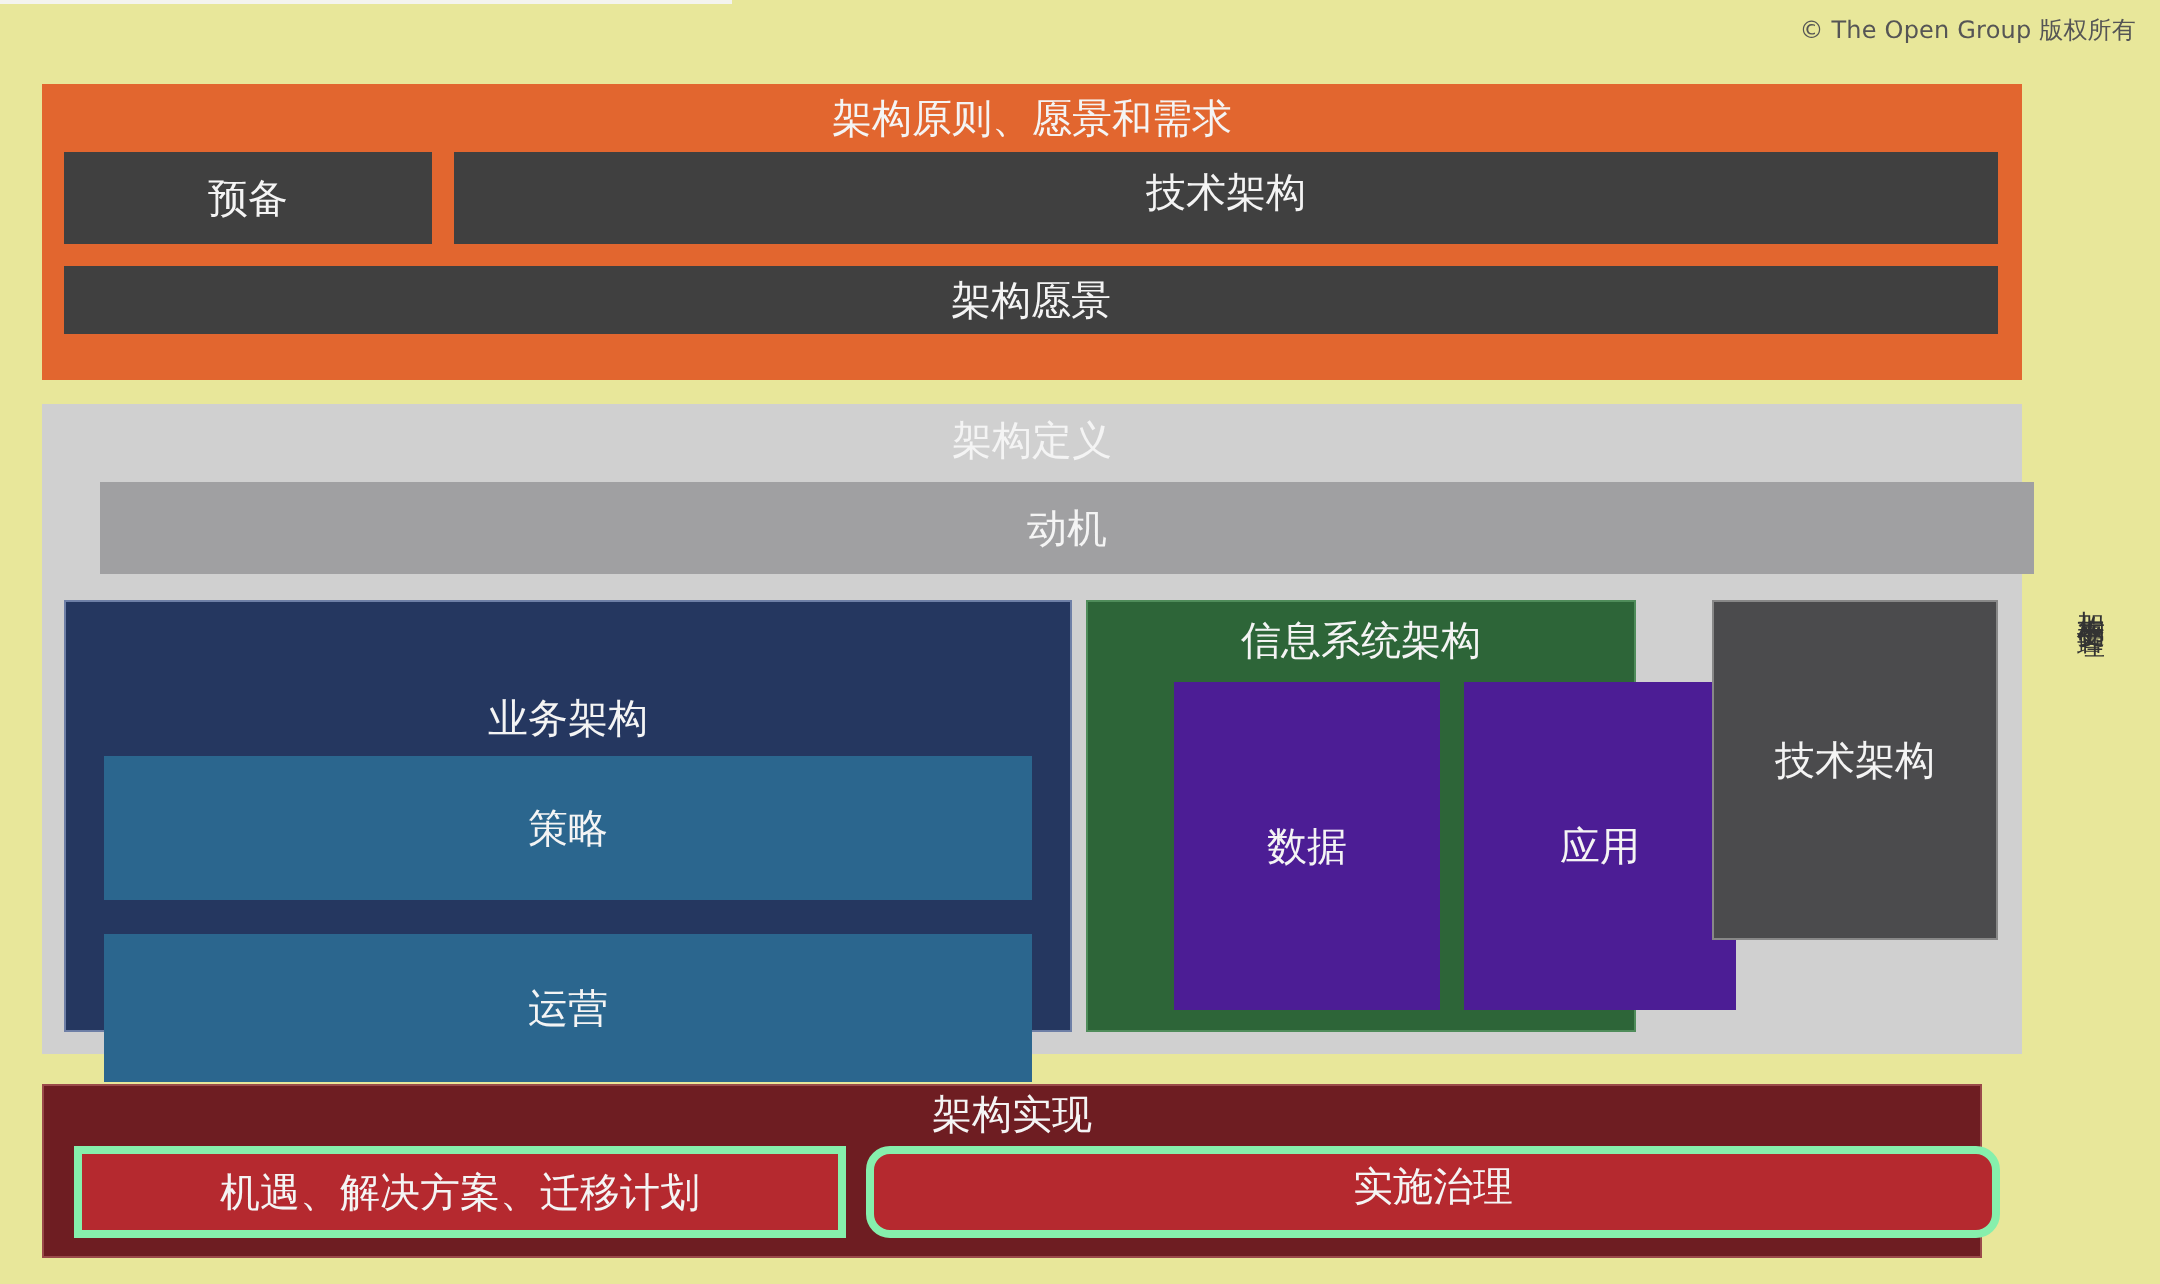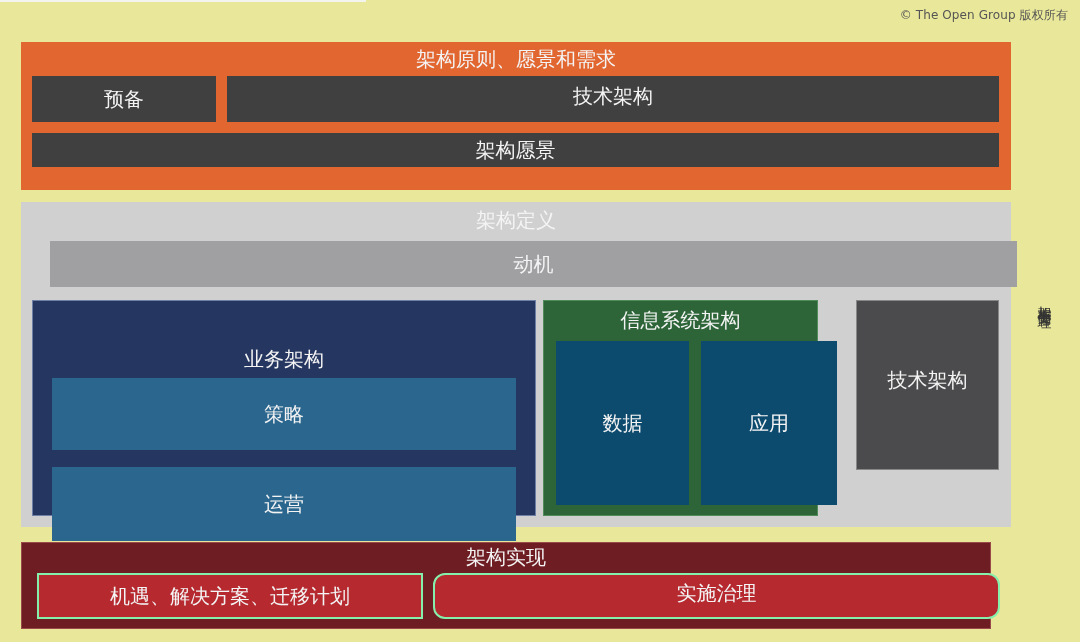--- a/index.html
+++ b/index.html
@@ -28,28 +28,28 @@
     .sec2 { left: 21px; top: 202px; width: 990px; height: 325px; background: #d0d0d0; }
     .sec2-title { left: 0; top: 0; width: 100%; height: 36px; }
     .motive { left: 11px; top: 39px; width: 967px; height: 46px; background: #a0a0a2; margin-left: 18px; }
 
     .biz { left: 11px; top: 98px; width: 504px; height: 216px; background: #253760; border: 1px solid #6e7fa6; }
     .biz-title { left: 0; top: 0; width: 100%; height: 36px; margin-top: 40px; }
     .biz .inner { background: #2b668e; margin-top: 36px; }
 
     .isa { left: 522px; top: 98px; width: 275px; height: 216px; background: #2d6538; border: 1px solid #4f8c5a; }
     .isa-title { left: 0; top: 0; width: 100%; height: 38px; }
-    .isa .inner { background: #0c4a6e; }
+    .isa .inner { background: #4c1d95; margin-left: 31px; }
 
     .tech { left: 835px; top: 98px; width: 143px; height: 170px; background: #4b4b4d; border: 1px solid #888; text-align: right; }
 
     
     .sec3 { left: 21px; top: 542px; width: 970px; height: 87px; background: #6e1d22; border: 1px solid #9a4a4a; }
     .sec3-title { left: 0; top: 0; width: 100%; height: 28px; }
-    .sec3 .box { background: #b5292f; border: 2px solid #86efac; }
+    .sec3 .box { background: #b5292f; border: 4px solid #86efac; }
 
     
     .vlabel {
       left: 1030px; top: 230px; width: 30px; height: 140px;
       writing-mode: vertical-rl; font-size: 14px; color: #333;
       letter-spacing: 2px;
     }
   </style>
 </head>
 <body>

